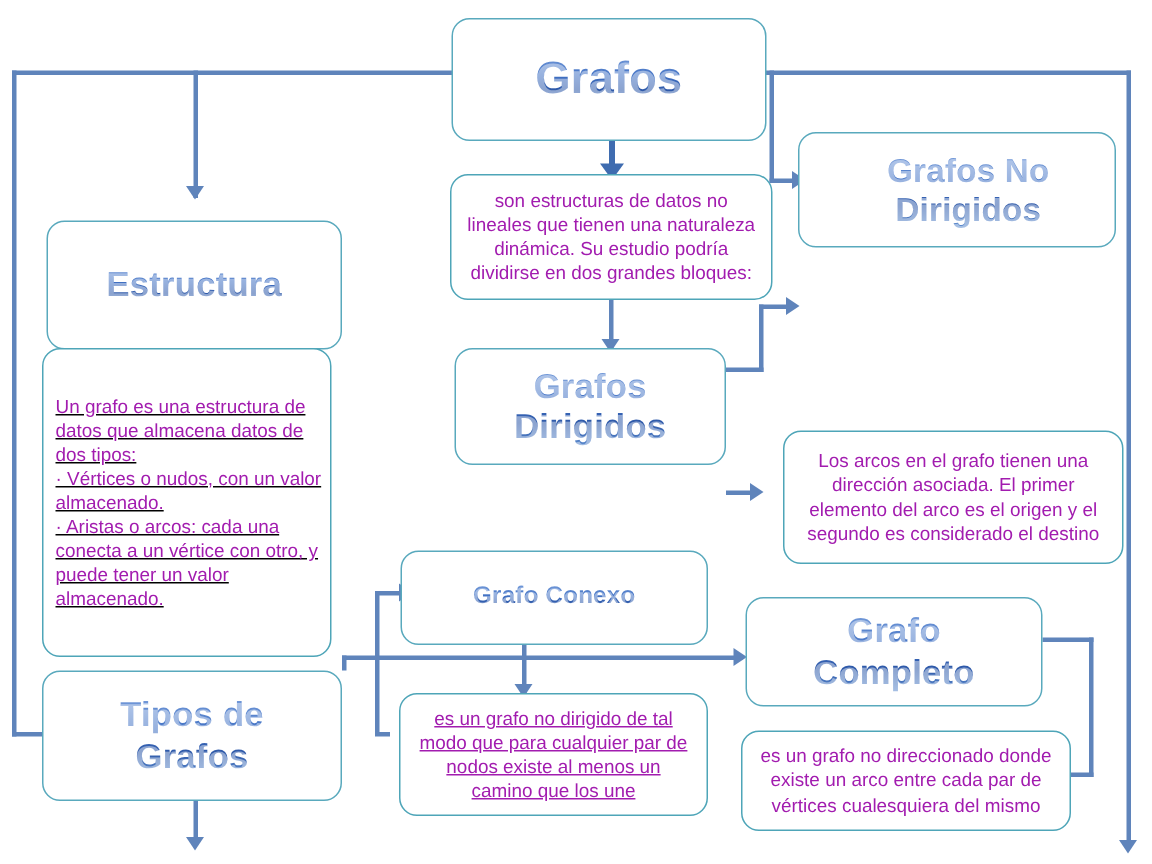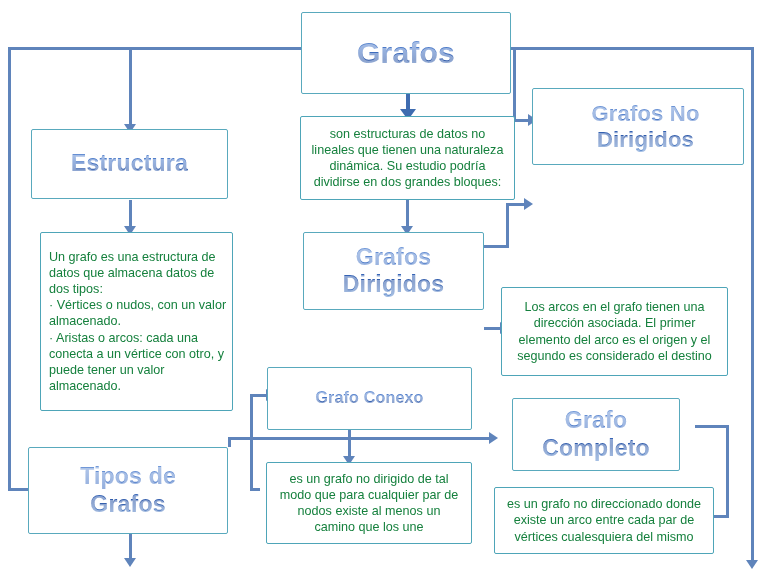--- a/index.html
+++ b/index.html
@@ -5,21 +5,21 @@
   html,body{margin:0;padding:0;background:#ffffff;}
   body{width:768px;height:576px;overflow:hidden;
        font-family:"Liberation Sans", sans-serif;}
   #canvas{position:relative;width:768px;height:576px;background:#fff;}
 
   
   .node{
     position:absolute;
     box-sizing:border-box;
     border:1.6px solid #4ea5b8;
-    border-radius:2px;
+    border-radius:12px;
     background:#ffffff;
     display:flex;
     align-items:center;
     justify-content:center;
     text-align:center;
     z-index:5;
   }
   .node.title{
     border-color:#59a9bd;
   }
@@ -29,21 +29,21 @@
     line-height:1.18;
     letter-spacing:.2px;
     background:linear-gradient(180deg,#7ba0dc 0%,#4272c4 42%,#2d58a8 70%,#5f8ed0 100%);
     -webkit-background-clip:text;
     background-clip:text;
     -webkit-text-fill-color:transparent;
     text-shadow:0 1px 0 rgba(255,255,255,.45);
     white-space:pre-line;
   }
   .node .btxt{
-    color:#15803d;
+    color:#a21caf;
     line-height:1.28;
     font-size:12.6px;
     white-space:pre-line;
   }
   .node.left-text{justify-content:flex-start;text-align:left;}
   .node.left-text .btxt{padding-left:8px;padding-right:5px;}
 
   
   .ln{position:absolute;background:#5f84bb;z-index:2;}
   .ln.h{height:3px;}
@@ -114,59 +114,59 @@
   <div class="arw left" style="left:692px;top:510px;"></div>
 
   <div class="node title" style="left:301px;top:12px;width:210px;height:82px;">
     <span class="htxt" style="font-size:30px;">Grafos</span>
   </div>
 
   <div class="node" style="left:300px;top:116px;width:215px;height:84px;">
     <span class="btxt" style="padding:0 9px;">son estructuras de datos no lineales que tienen una naturaleza dinámica. Su estudio podría dividirse en dos grandes bloques:</span>
   </div>
 
-  <div class="node title" style="left:31px;top:129px;width:197px;height:70px;">
+  <div class="node title" style="left:31px;top:147px;width:197px;height:86px;">
     <span class="htxt" style="font-size:23px;">Estructura</span>
   </div>
 
-  <div class="node left-text" style="left:40px;top:232px;width:193px;height:179px;">
+  <div class="node left-text" style="left:28px;top:232px;width:193px;height:206px;text-decoration:underline;">
     <span class="btxt">Un grafo es una estructura de datos que almacena datos de dos tipos:
 · Vértices o nudos, con un valor almacenado.
 · Aristas o arcos: cada una conecta a un vértice con otro, y puede tener un valor almacenado.</span>
   </div>
 
   <div class="node title" style="left:532px;top:88px;width:212px;height:77px;">
     <span class="htxt" style="font-size:22px;margin-left:15px;">Grafos No
 Dirigidos</span>
   </div>
 
 
   <div class="node title" style="left:303px;top:232px;width:181px;height:78px;">
     <span class="htxt" style="font-size:23px;">Grafos
 Dirigidos</span>
   </div>
 
-  <div class="node" style="left:501px;top:287px;width:227px;height:89px;">
+  <div class="node" style="left:522px;top:287px;width:227px;height:89px;">
     <span class="btxt" style="padding:0 9px;">Los arcos en el grafo tienen una dirección asociada. El primer elemento del arco es el origen y el segundo es considerado el destino</span>
   </div>
 
   <div class="node title" style="left:28px;top:447px;width:200px;height:87px;">
     <span class="htxt" style="font-size:23px;">Tipos de
 Grafos</span>
   </div>
 
   <div class="node title" style="left:267px;top:367px;width:205px;height:63px;">
     <span class="htxt" style="font-size:16px;">Grafo Conexo</span>
   </div>
 
   <div class="node" style="left:266px;top:462px;width:206px;height:82px;">
-    <span class="btxt" style="padding:0 9px;">es un grafo no dirigido de tal modo que para cualquier par de nodos existe al menos un camino que los une</span>
+    <span class="btxt" style="padding:0 9px;text-decoration:underline;">es un grafo no dirigido de tal modo que para cualquier par de nodos existe al menos un camino que los une</span>
   </div>
 
-  <div class="node title" style="left:512px;top:398px;width:168px;height:73px;">
+  <div class="node title" style="left:497px;top:398px;width:198px;height:73px;">
     <span class="htxt" style="font-size:23px;">Grafo
 Completo</span>
   </div>
 
   <div class="node" style="left:494px;top:487px;width:220px;height:67px;">
     <span class="btxt" style="padding:0 9px;">es un grafo no direccionado donde existe un arco entre cada par de vértices cualesquiera del mismo</span>
   </div>
 
 </div>
 

